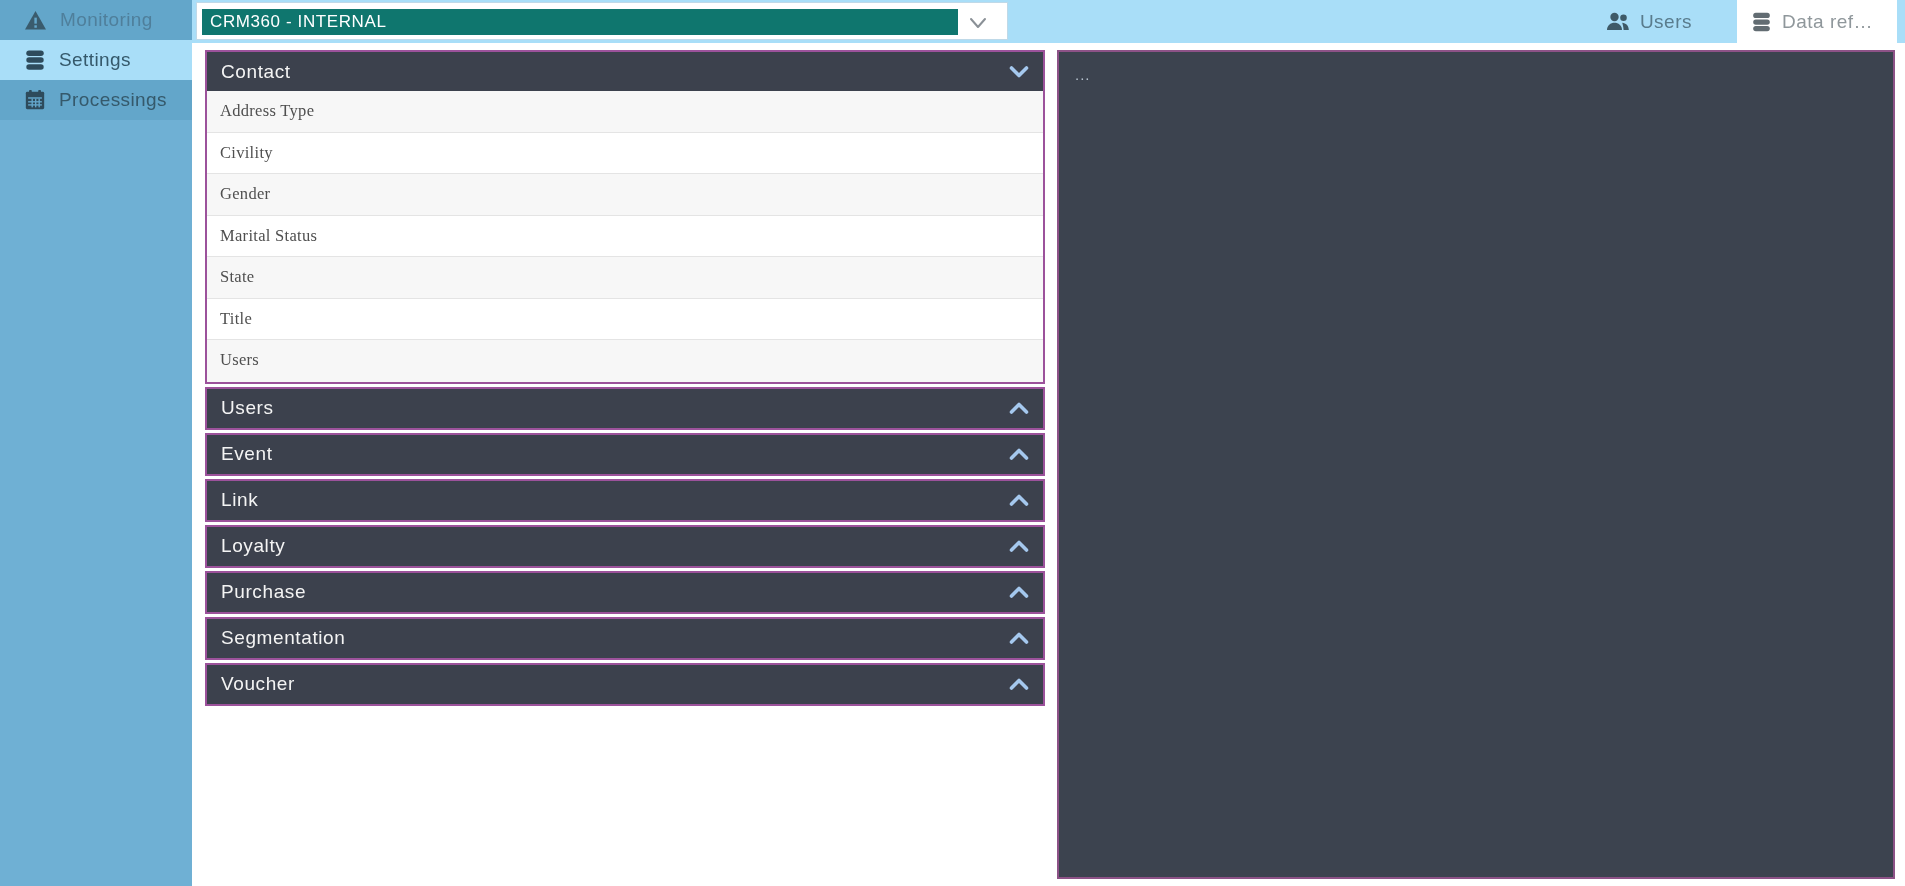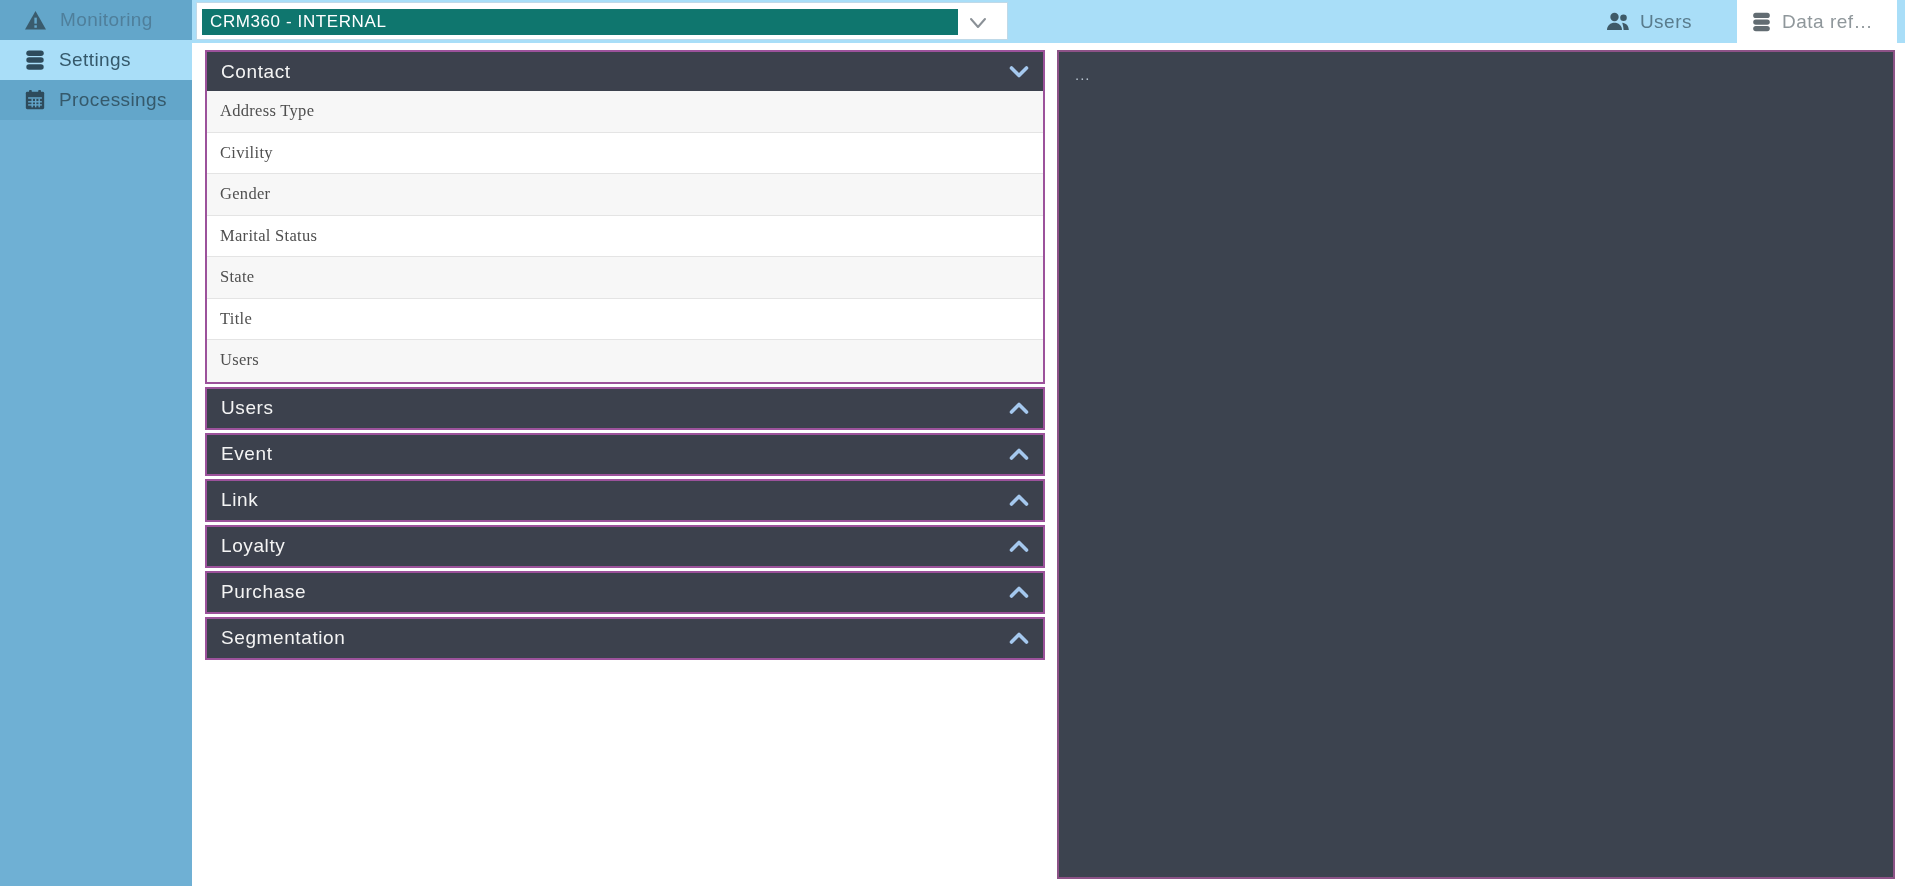--- a/index.html
+++ b/index.html
@@ -228,17 +228,29 @@
       <span class="acc-title">Segmentation</span>
 
       <span class="chev chev-up">
         <svg width="20" height="12" viewBox="0 0 20 12">
               <polyline points="2.5,10 10,2.5 17.5,10" fill="none" stroke="currentColor" stroke-width="3.6" stroke-linecap="round" stroke-linejoin="round"></polyline>
             </svg>
       </span>
     </div>
 
   </div>
+      <div class="acc-section">
+    <div class="acc-header">
+      <span class="acc-title">Voucher</span>
+
+      <span class="chev chev-up">
+        <svg width="20" height="12" viewBox="0 0 20 12">
+              <polyline points="2.5,10 10,2.5 17.5,10" fill="none" stroke="currentColor" stroke-width="3.6" stroke-linecap="round" stroke-linejoin="round"></polyline>
+            </svg>
+      </span>
+    </div>
+
+  </div>
     </div>
   <div class="detail-panel">
     <span>...</span>
   </div>
 </div>
 
 </body></html>

